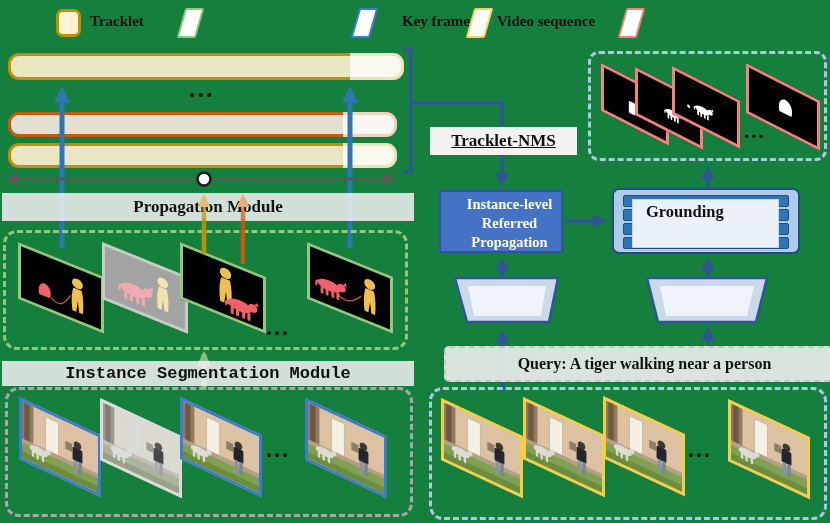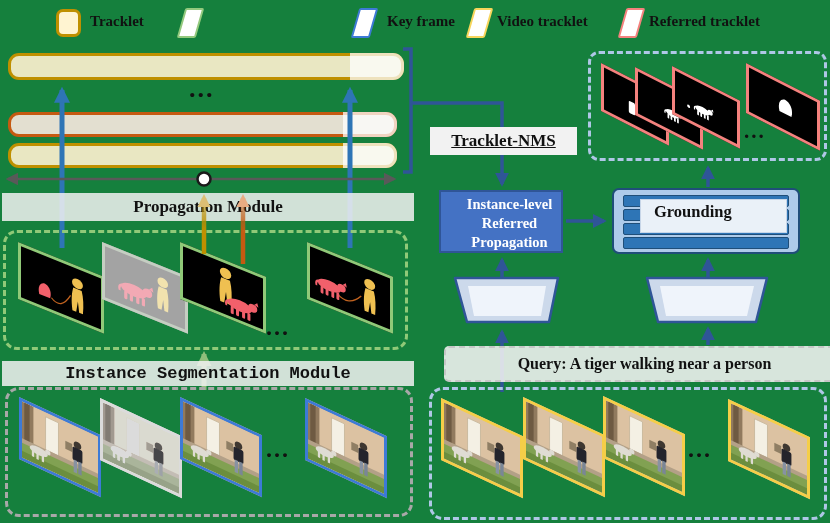--- a/index.html
+++ b/index.html
@@ -48,21 +48,21 @@
   .dots.small{font-size:21px;}
 
   
   .nmsbar{left:430px;top:127px;width:147px;height:28px;background:#F2F2F2;z-index:7;
           text-align:center;line-height:28px;font-size:17px;text-decoration:underline;}
   .ife{left:439px;top:190px;width:124px;height:63px;background:#4472C4;border:2px solid #2F5597;
        z-index:7;color:#fff;text-align:center;font-size:14.5px;line-height:19px;padding-top:3px;box-sizing:border-box;padding-left:17px;}
   .grounding{left:612px;top:188px;width:188px;height:66px;background:#AECBEA;border:2.5px solid #1F4E79;
              border-radius:7px;z-index:7;box-sizing:border-box;}
   .gbar{position:absolute;left:9px;right:9px;height:10px;background:#2E75B6;border:1px solid #1F4E79;border-radius:2px;}
-  .goverlay{position:absolute;left:26px;top:9px;width:147px;height:34px;background:#EAF1F8;
+  .goverlay{position:absolute;left:18px;top:9px;width:147px;height:49px;background:#EAF1F8;
             border:1px solid #C7D6E8;z-index:2;font-size:16.5px;line-height:21px;padding:1px 0 0 13px;box-sizing:border-box;}
   .querybar{left:444px;top:346px;width:401px;height:36px;background:rgba(242,242,242,0.88);
             border:2px dashed #C6C6C6;border-radius:5px;z-index:4;text-align:center;line-height:32px;font-size:16px;box-sizing:border-box;}
 </style>
 </head>
 <body>
 
 <div id="canvas">
 
   <svg width="0" height="0" style="position:absolute" aria-hidden="true">
@@ -111,27 +111,26 @@
   </svg>
 
   <div class="abs" style="left:56px;top:9px;">
       <div class="swatch-tracklet"></div>
     </div>
   <div class="abs leg-label" style="left:90px;top:13px;">Tracklet</div>
 
   <div class="abs pgram" style="left:181px;top:8px;border-color:#94C97E;"></div>
 
   <div class="abs pgram" style="left:355px;top:8px;border-color:#3D7AD6;"></div>
-  <div class="abs leg-label" style="left:387px;top:13px;">Key frame</div>
+  <div class="abs leg-label" style="left:402px;top:13px;">Key frame</div>
 
   <div class="abs pgram" style="left:470px;top:8px;border-color:#F7D55C;"></div>
-  <div class="abs leg-label" style="left:497px;top:13px;">Video tracklet</div>
+  <div class="abs leg-label" style="left:497px;top:13px;">Video sequence</div>
 
   <div class="abs pgram" style="left:622px;top:8px;border-color:#F4827E;"></div>
-  <div class="abs leg-label" style="left:649px;top:13px;">Referred tracklet</div>
 
   <div class="abs tbar bar-gold" style="left:8px;top:53px;width:390px;height:21px;">
       <div class="fade"></div>
     </div>
   <div class="abs dots" style="left:189px;top:84px;font-size:26px;">...</div>
   <div class="abs tbar bar-orange" style="left:8px;top:112px;width:383px;height:19px;">
       <div class="fade"></div>
     </div>
   <div class="abs tbar bar-gold" style="left:8px;top:143px;width:383px;height:19px;">
       <div class="fade"></div>

